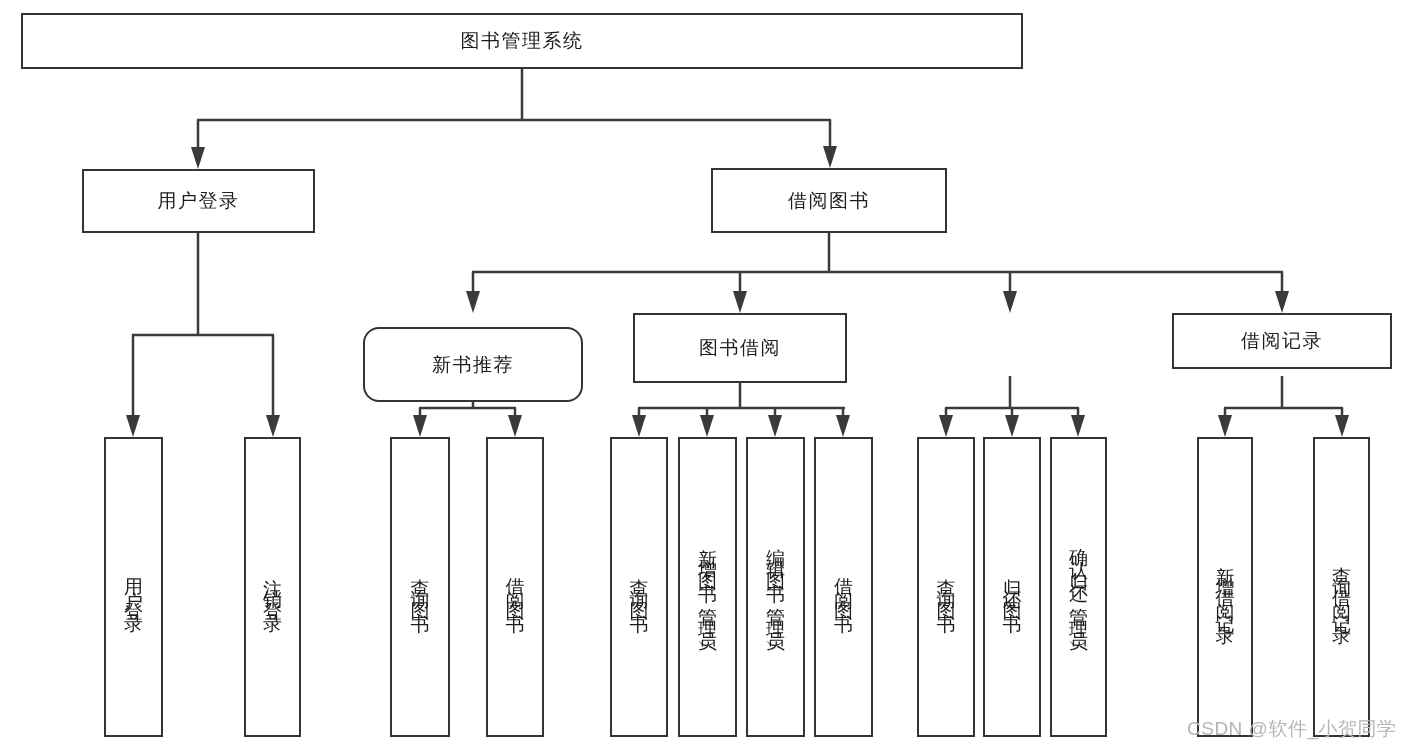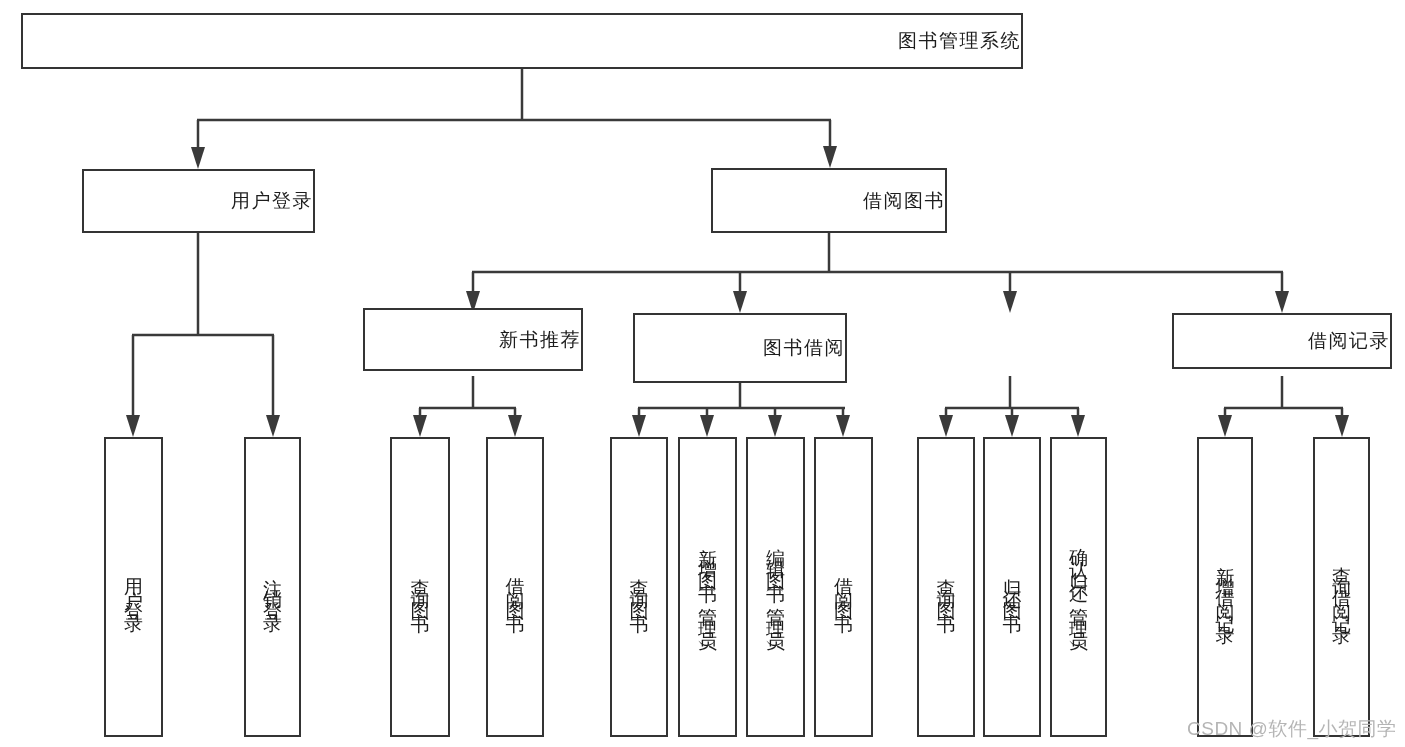--- a/index.html
+++ b/index.html
@@ -6,21 +6,21 @@
   #canvas{
     position:relative;width:1405px;height:747px;background:#ffffff;overflow:hidden;
     font-family:"Liberation Sans","DejaVu Sans",sans-serif;
   }
   #wires{position:absolute;left:0;top:0;z-index:0;}
   .box{
     position:absolute;box-sizing:border-box;background:#ffffff;
     border:2.5px solid #343434;display:flex;align-items:center;justify-content:center;
     color:#1d1d1d;z-index:1;
   }
-  .hbox{font-size:19px;letter-spacing:1.5px;justify-content:flex-end;}
+  .hbox{font-size:19px;letter-spacing:1.5px;}
   .vbox{writing-mode:vertical-rl;text-orientation:mixed;font-size:19px;letter-spacing:12px;}
   .vbox span{display:block;}
   #watermark{
     position:absolute;left:1187px;top:716px;z-index:2;
     font-size:19px;letter-spacing:0.5px;color:#b5b5b5;white-space:nowrap;
   }
 </style>
 </head>
 <body>
 
@@ -92,21 +92,21 @@
     <span>图书管理系统</span>
   </div>
 
   <div class="box hbox" style="left:82px;top:169px;width:233px;height:64px;">
     <span>用户登录</span>
   </div>
   <div class="box hbox" style="left:711px;top:168px;width:236px;height:65px;">
     <span>借阅图书</span>
   </div>
 
-  <div class="box hbox" style="left:363px;top:308px;width:220px;height:63px;">
+  <div class="box hbox" style="left:363px;top:327px;width:220px;height:75px;border-radius:16px;">
     <span>新书推荐</span>
   </div>
   <div class="box hbox" style="left:633px;top:313px;width:214px;height:70px;">
     <span>图书借阅</span>
   </div>
   <div class="box hbox" style="left:1172px;top:313px;width:220px;height:56px;">
     <span>借阅记录</span>
   </div>
 
   <div class="box vbox" style="left:104px;top:437px;width:59px;height:300px;">

